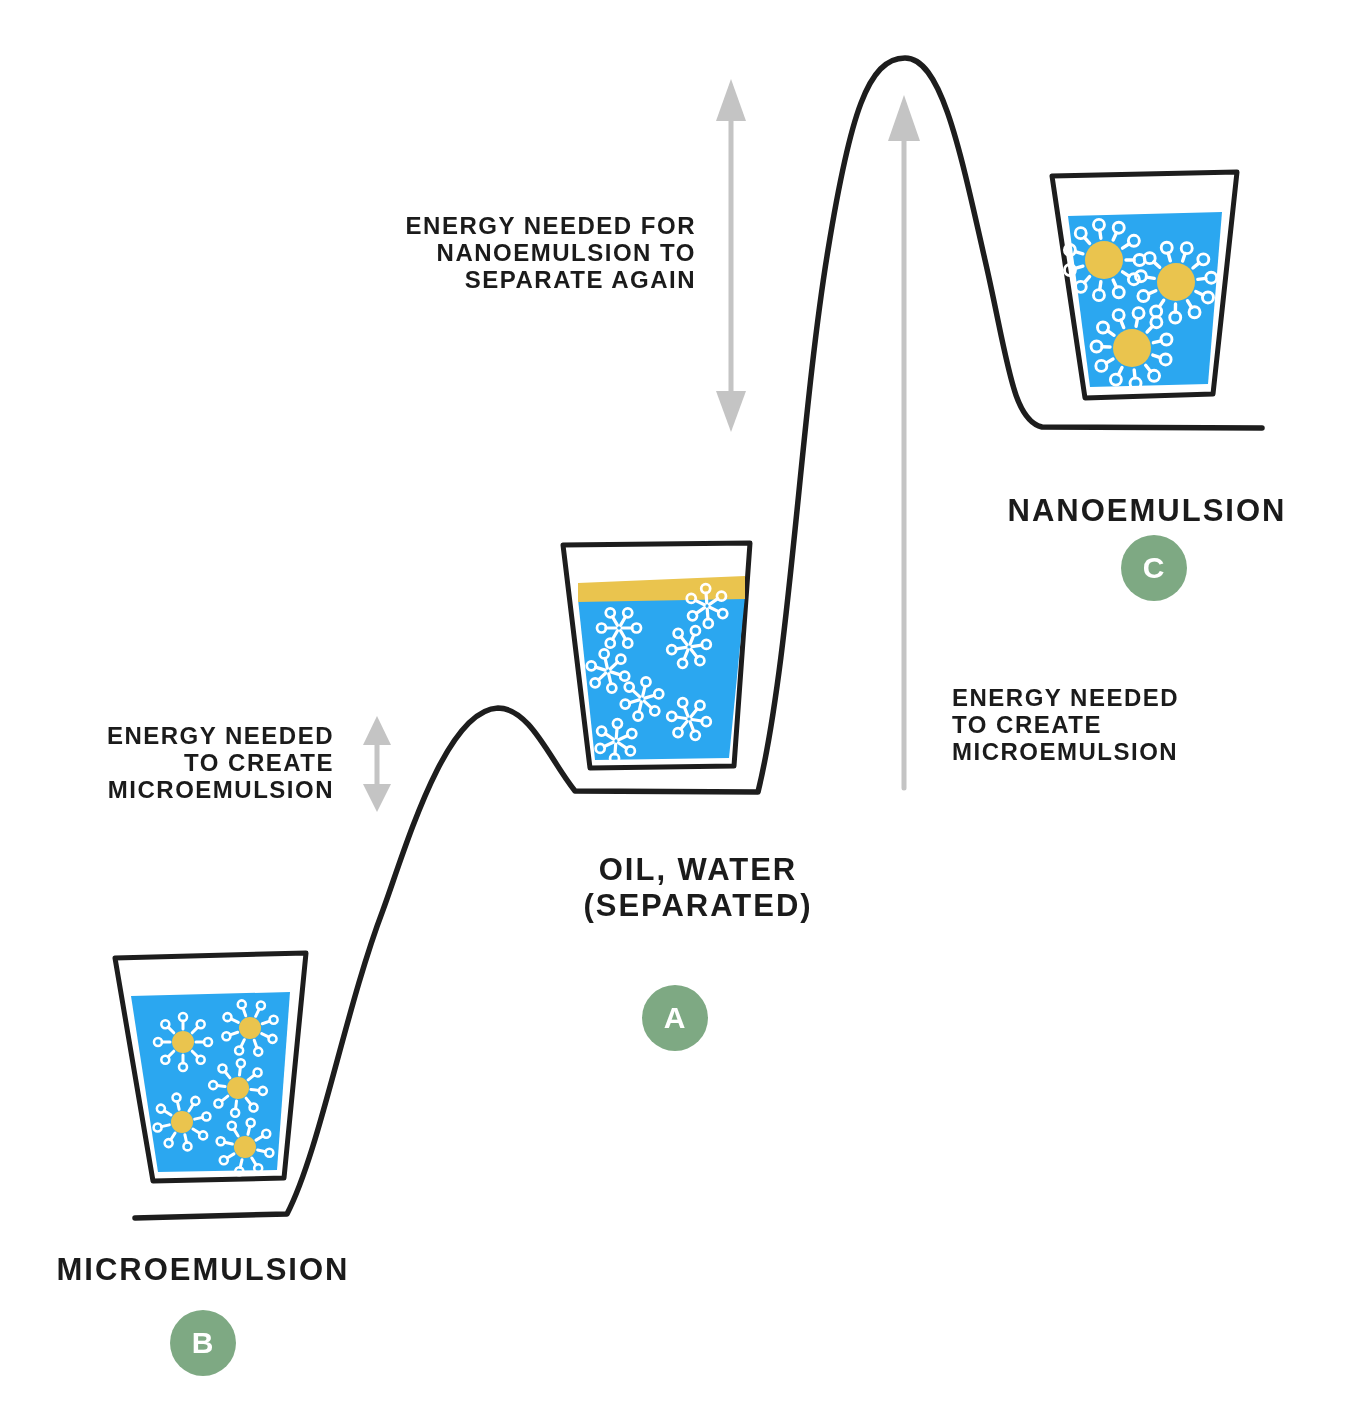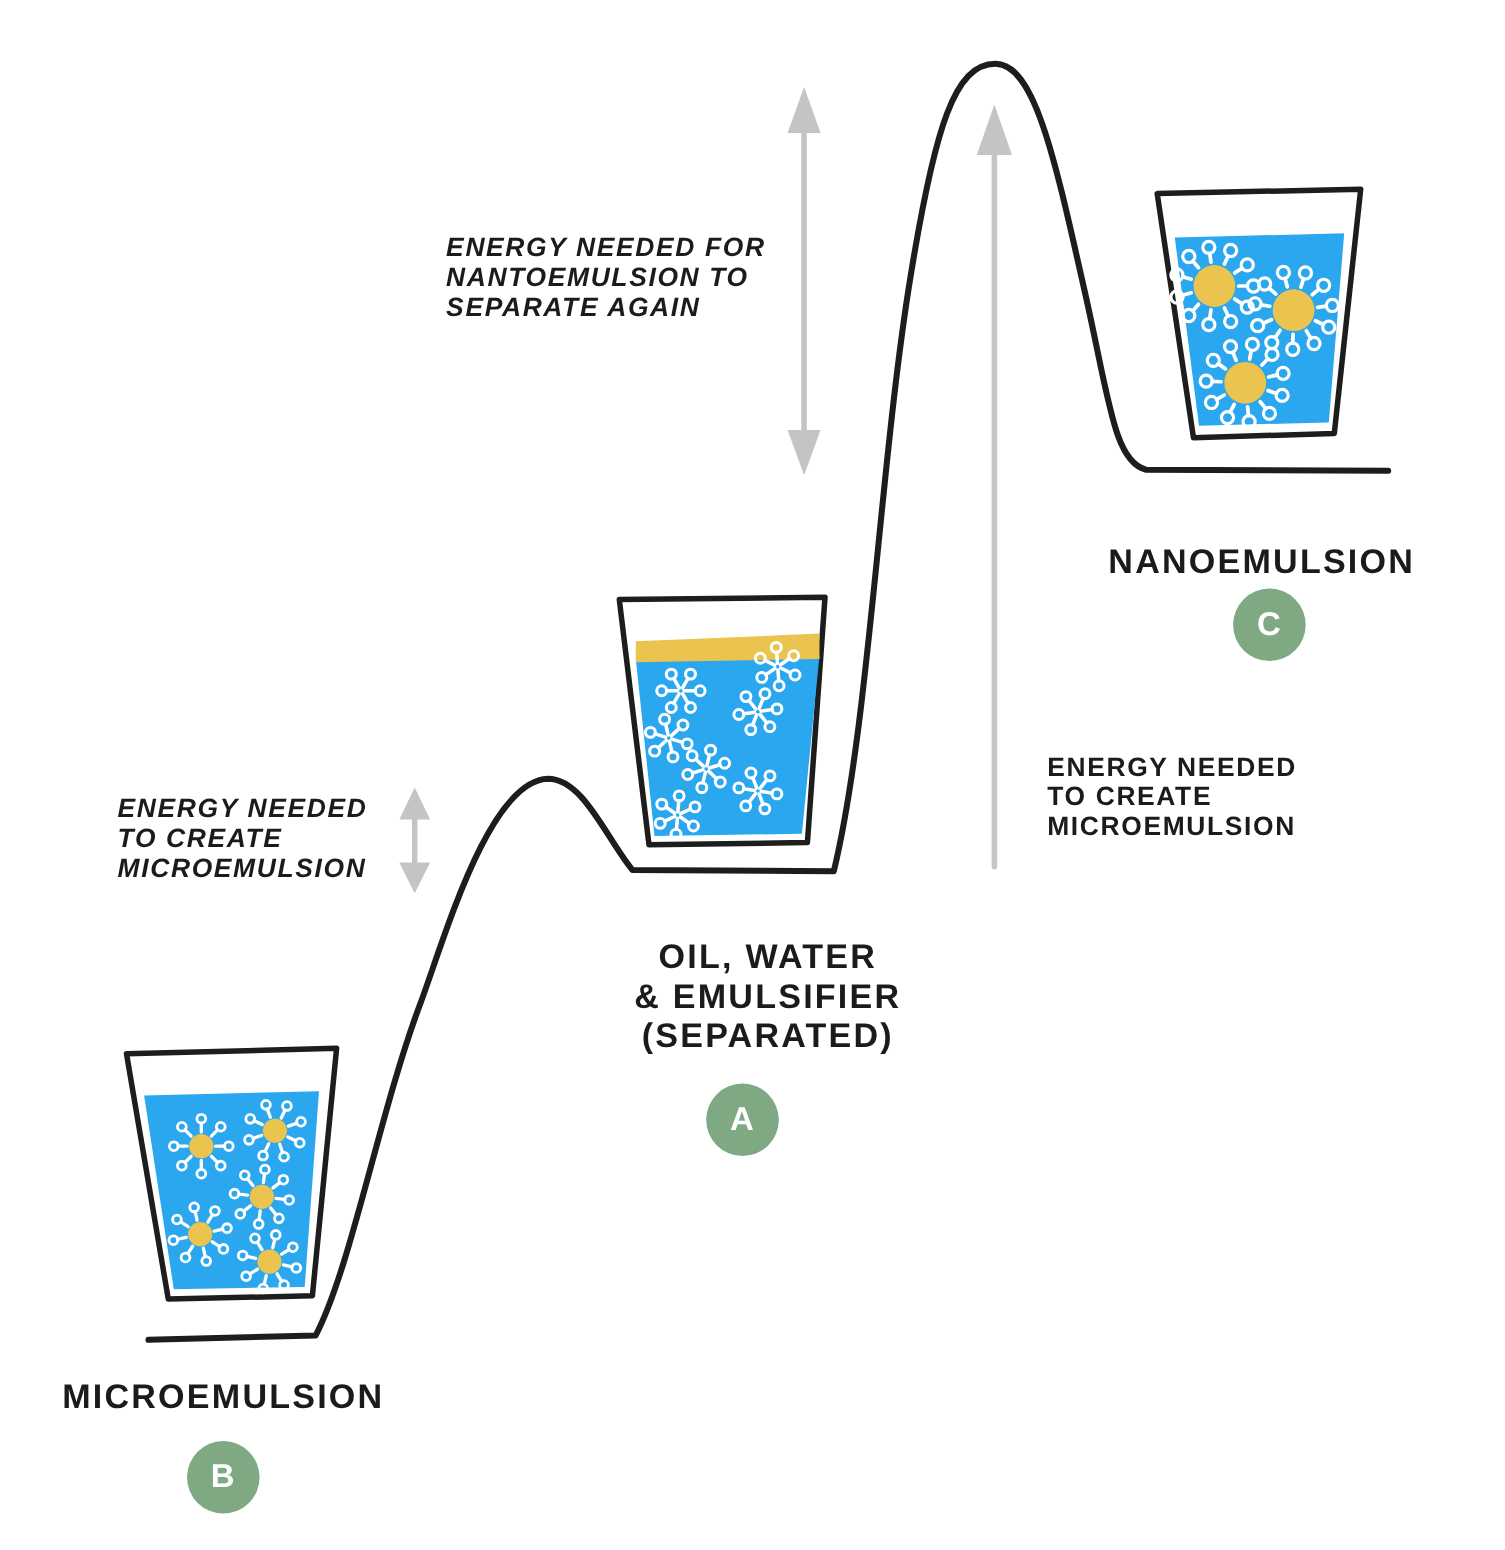--- a/index.html
+++ b/index.html
@@ -20,21 +20,21 @@
   .annot{
     position:absolute;
     font-weight:bold;
     font-size:24px;
     line-height:27px;
     letter-spacing:1.5px;
     color:var(--text,#1b1b1b);
     white-space:nowrap;
   }
   .annot span{display:block;}
-  .right-align{text-align:left;font-style:italic;}
+  .right-align{text-align:right;}
   .left-align{text-align:left;}
   .station-label{
     position:absolute;
     width:400px;
     font-weight:bold;
     font-size:31px;
     line-height:36px;
     letter-spacing:2px;
     color:var(--text,#1b1b1b);
     text-align:center;
@@ -345,39 +345,38 @@
           <line x1="1153.356837323153" y1="342.71932773670113" x2="1161.1229599861178" y2="340.79908327731977" stroke="#ffffff" stroke-width="3.4" stroke-linecap="round"></line>
           <circle cx="1166.462169316906" cy="339.47891521149506" r="5.5" fill="none" stroke="#ffffff" stroke-width="2.8899999999999997"></circle>
           <line x1="1152.8214618173483" y1="355.10399379143195" x2="1160.3929024782024" y2="357.68726426104354" stroke="#ffffff" stroke-width="3.4" stroke-linecap="round"></line>
           <circle cx="1165.5982679325393" cy="359.46326270890154" r="5.5" fill="none" stroke="#ffffff" stroke-width="2.8899999999999997"></circle>
         </g>
     </g>
   </svg>
 
   <div class="annot right-align" style="right:672px;top:212px">
     <span>ENERGY NEEDED FOR</span>
-    <span>NANTOEMULSION TO</span>
+    <span>NANOEMULSION TO</span>
     <span>SEPARATE AGAIN</span>
   </div>
 
   <div class="annot right-align" style="right:1034px;top:722px">
     <span>ENERGY NEEDED</span>
     <span>TO CREATE</span>
     <span>MICROEMULSION</span>
   </div>
 
   <div class="annot left-align" style="left:952px;top:684px">
     <span>ENERGY NEEDED</span>
     <span>TO CREATE</span>
     <span>MICROEMULSION</span>
   </div>
 
   <div class="station-label" style="left:498px;top:852px">
     <span>OIL, WATER</span>
-    <span>&amp; EMULSIFIER</span>
     <span>(SEPARATED)</span>
   </div>
   <div class="badge" style="left:642px;top:985px">A</div>
 
   <div class="station-label" style="left:3px;top:1252px">
     <span>MICROEMULSION</span>
   </div>
   <div class="badge" style="left:170px;top:1310px">B</div>
 
   <div class="station-label" style="left:947px;top:493px">

